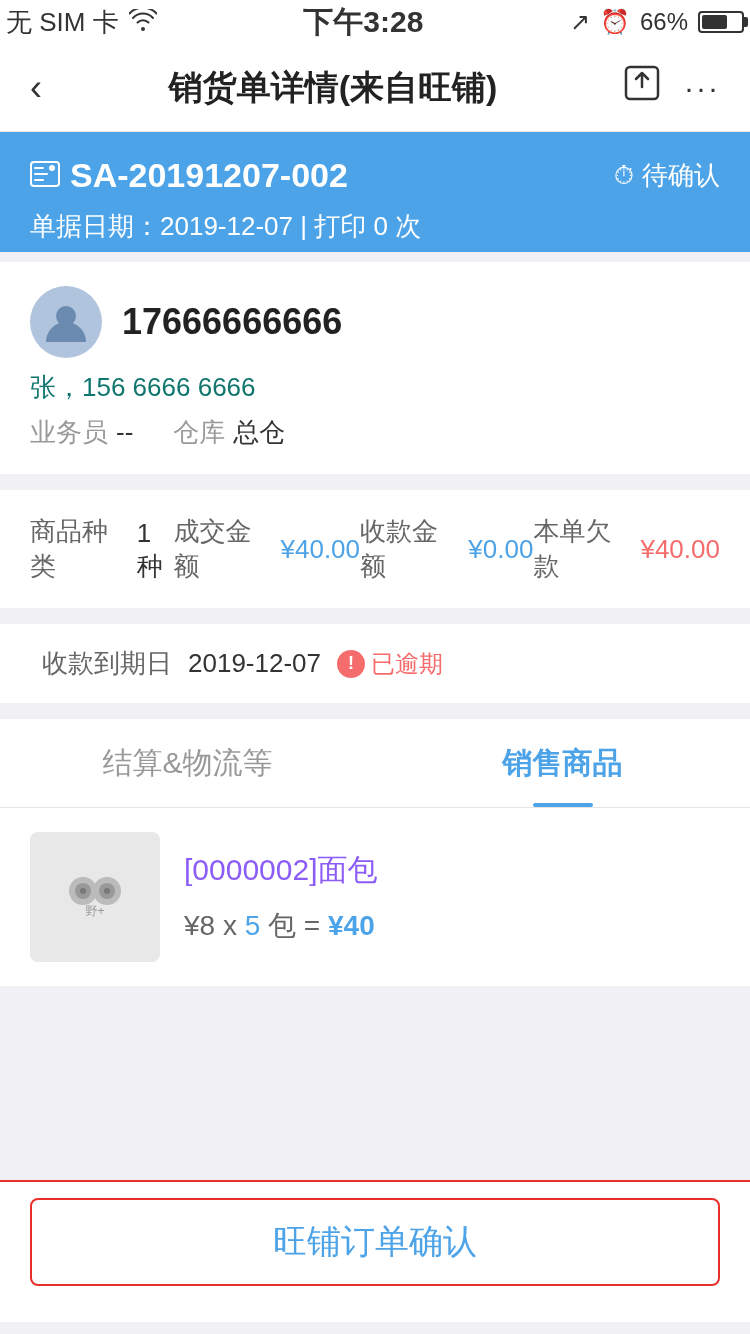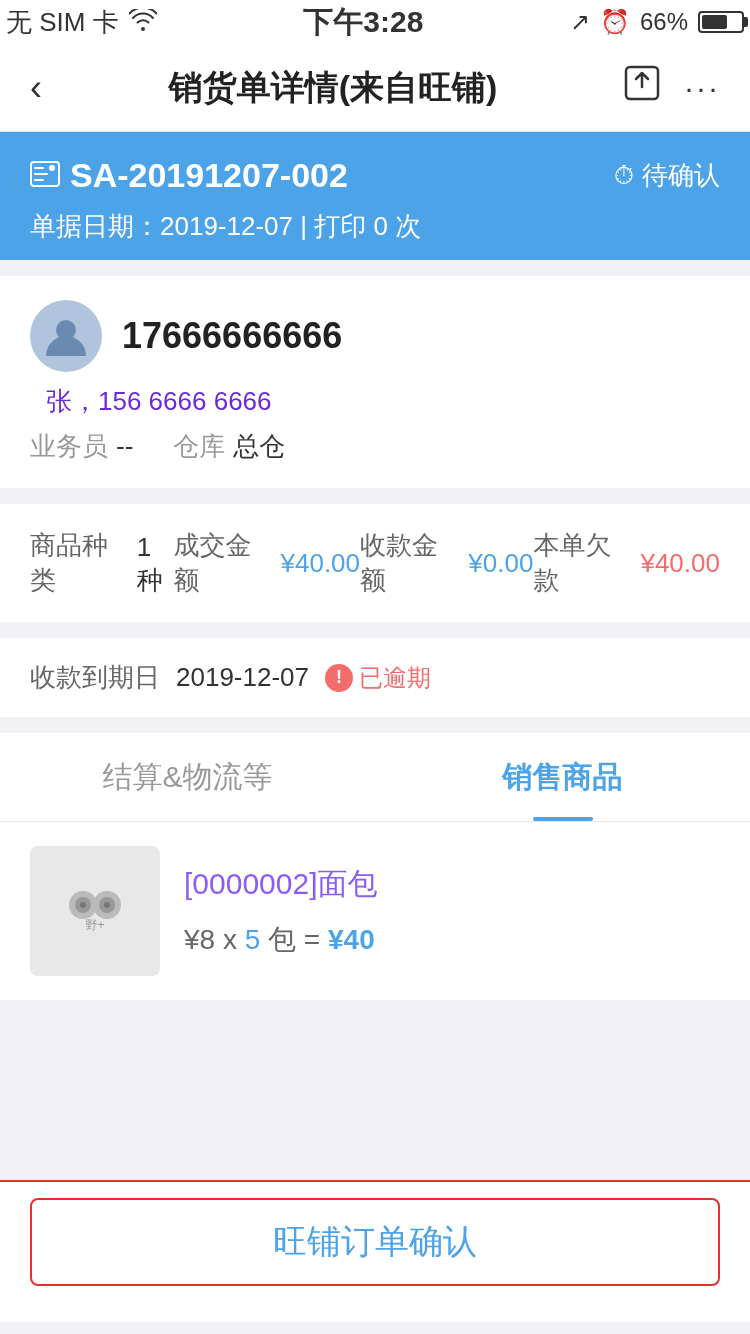--- a/index.html
+++ b/index.html
@@ -98,22 +98,22 @@
     }
     .nav-more {
       font-size: 30px;
       color: #333;
       letter-spacing: 2px;
     }
 
     
     .order-header {
       background: #4da3e8;
-      padding: 24px 30px 16px;
-      margin-bottom: 16px;
+      padding: 24px 30px 8px;
+      margin-bottom: 10px;
     }
     .order-header-top {
       display: flex;
       align-items: center;
       justify-content: space-between;
       margin-bottom: 14px;
     }
     .order-id {
       display: flex;
       align-items: center;
@@ -157,23 +157,22 @@
       font-size: 40px;
       color: #6a8ab0;
     }
     .customer-phone {
       font-size: 36px;
       font-weight: 600;
       color: #222;
     }
     .customer-info {
       font-size: 26px;
-      color: #6d28d9;
+      color: #0f766e;
       margin-bottom: 10px;
-      margin-left: 16px;
     }
     .customer-meta {
       display: flex;
       align-items: center;
       gap: 40px;
       font-size: 26px;
       color: #666;
     }
     .meta-item {
       display: flex;
@@ -216,21 +215,21 @@
       gap: 20px;
       font-size: 26px;
     }
     .summary-row-label { color: #666; }
     .summary-row-value { color: #4da3e8; font-weight: 500; }
     .summary-row-value.red { color: #f56c6c; }
 
     
     .due-date-card {
       background: #fff;
-      padding: 22px 30px;
+      padding: 22px 42px;
       margin-bottom: 16px;
       display: flex;
       align-items: center;
       gap: 16px;
       font-size: 26px;
     }
     .due-date-label { color: #666; }
     .due-date-value { color: #333; }
     .overdue-badge {
       display: flex;

